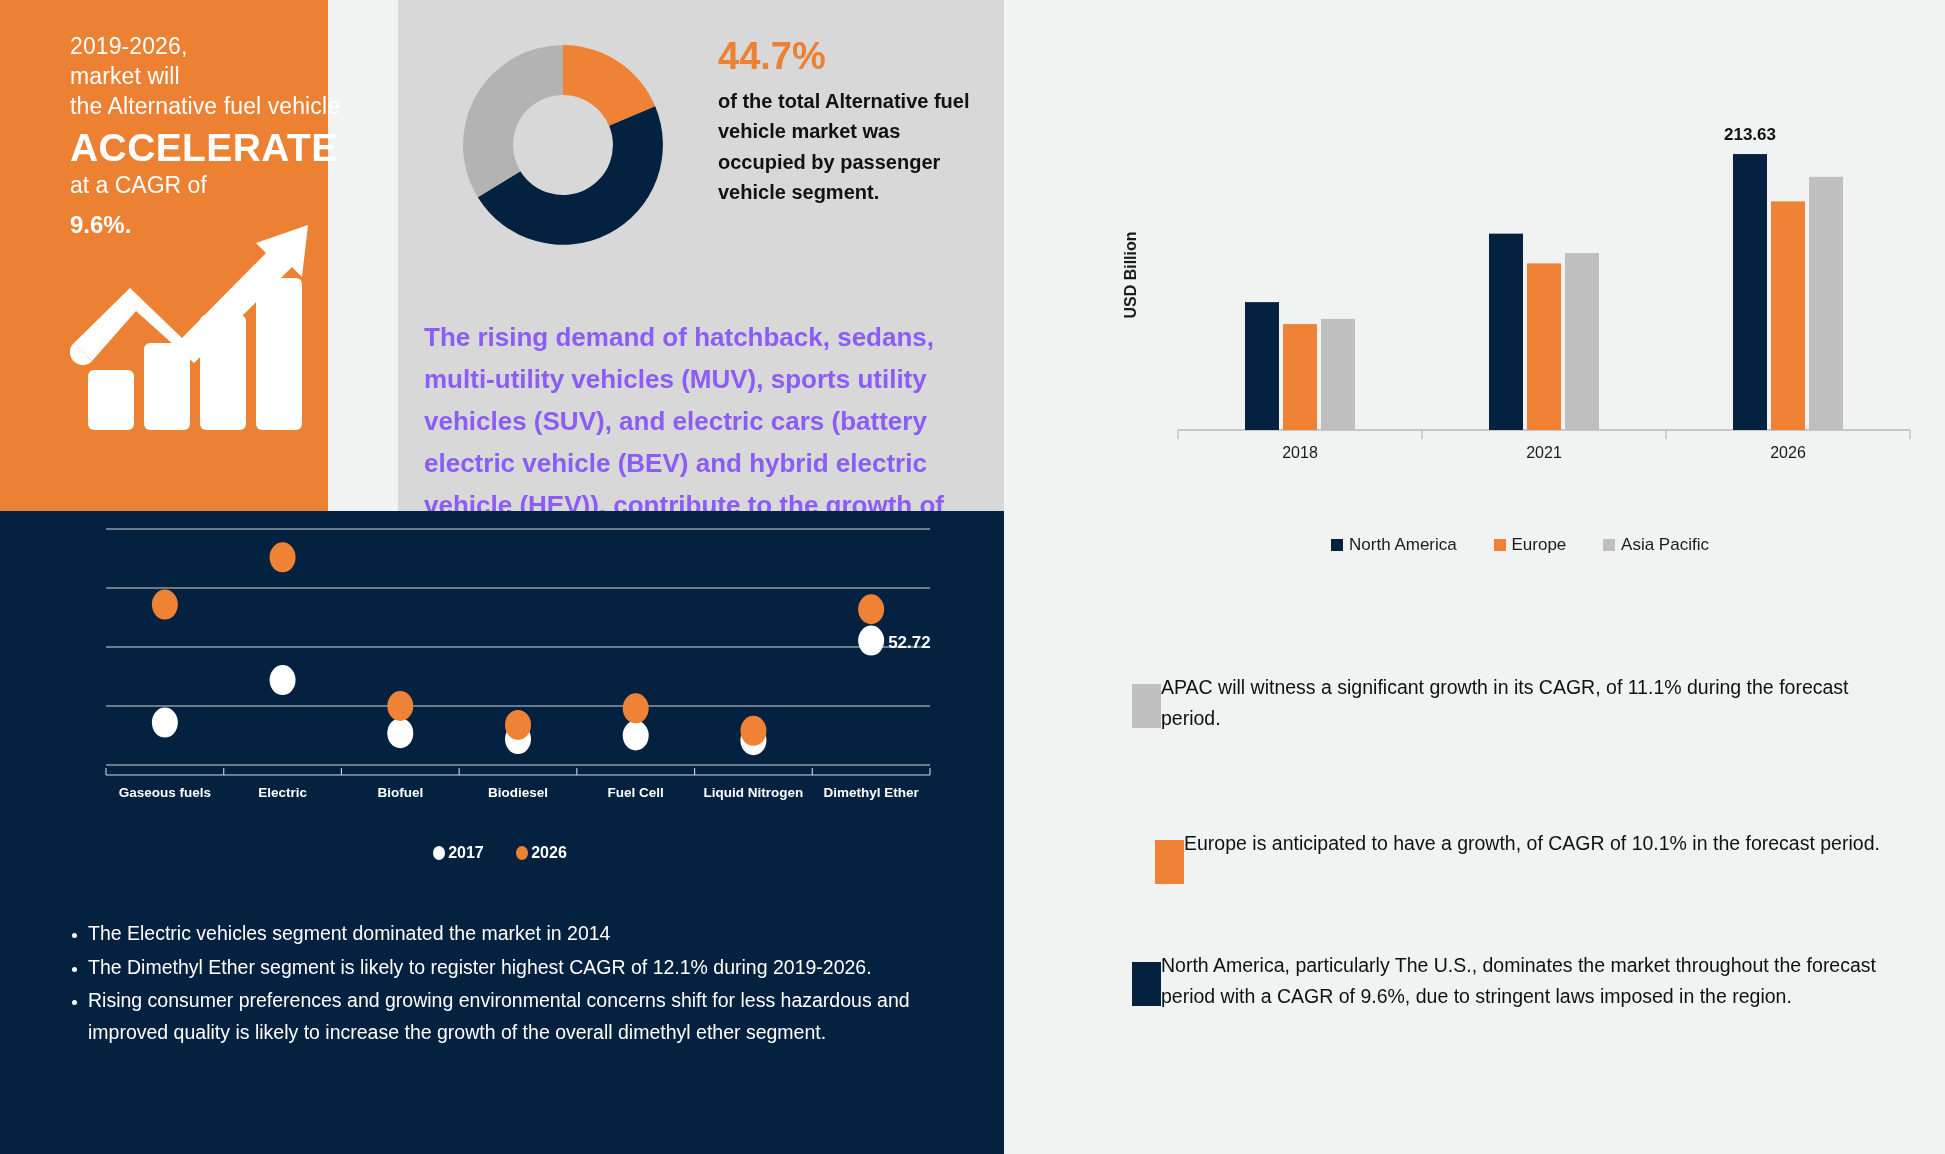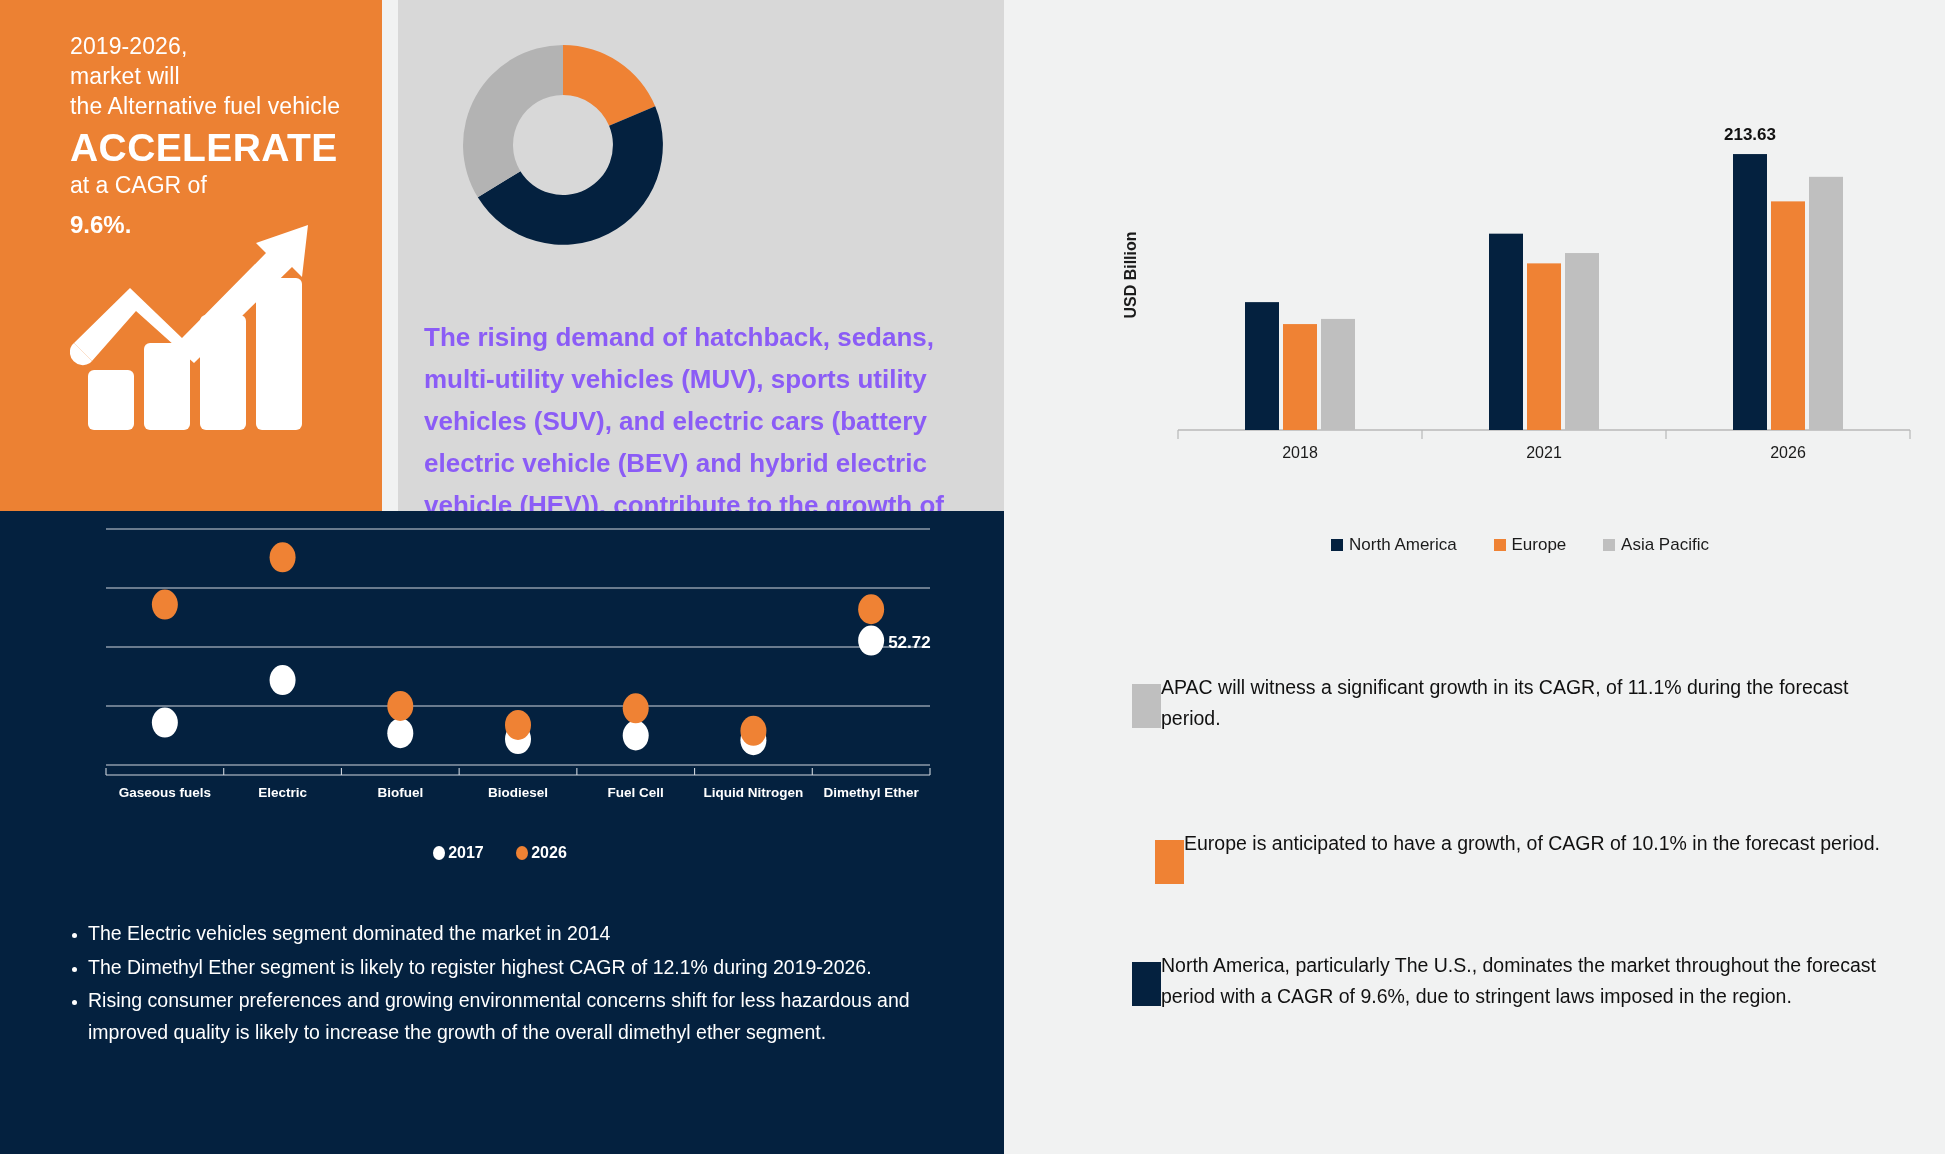--- a/index.html
+++ b/index.html
@@ -5,21 +5,21 @@
   * { box-sizing: border-box; margin: 0; padding: 0; }
   html, body {
     width: 1945px; height: 1154px;
     font-family: "Liberation Sans", sans-serif;
     background: #f1f2f2; overflow: hidden;
   }
   #root { position: relative; width: 1945px; height: 1154px; }
 
   
   .panel-orange {
-    position: absolute; left: 0; top: 0; width: 382px; height: 511px;
+    position: absolute; left: 0; top: 0; width: 328px; height: 511px;
     background: #ec8133;
   }
   .panel-gray {
     position: absolute; left: 398px; top: 0; width: 606px; height: 511px;
     background: #d8d8d8;
   }
   .panel-navy {
     position: absolute; left: 0; top: 511px; width: 1004px; height: 643px;
     background: #04213f;
   }
@@ -128,20 +128,24 @@
 
         <path fill="#ef8234" d="M 0 -100 A 100 100 0 0 1 92.2 -38.7 L 46.1 -19.3 A 50 50 0 0 0 0 -50 Z"></path>
 
         <path fill="#04213f" d="M 92.2 -38.7 A 100 100 0 0 1 -85.2 52.3 L -42.6 26.2 A 50 50 0 0 0 46.1 -19.3 Z"></path>
 
         <path fill="#b3b3b3" d="M -85.2 52.3 A 100 100 0 0 1 0 -100 L 0 -50 A 50 50 0 0 0 -42.6 26.2 Z"></path>
       </g>
     </svg>
   </div>
 
+  <div class="stat-block">
+    <div class="stat-pct">44.7%</div>
+    <div class="stat-desc">of the total Alternative fuel vehicle market was occupied by passenger vehicle segment.</div>
+  </div>
 
   <div class="gray-para">The rising demand of hatchback, sedans, multi-utility vehicles (MUV), sports utility vehicles (SUV), and electric cars (battery electric vehicle (BEV) and hybrid electric vehicle (HEV)), contribute to the growth of the market for passenger vehicles.</div>
 
   <div class="panel-navy"></div>
 
   <div class="dotplot">
     <svg id="dotplot-svg" viewBox="0 0 880 290" width="880" height="290">
         <line x1="46" y1="14" x2="870" y2="14" stroke="#cfd6de" stroke-width="1.1"></line>
         <line x1="46" y1="73" x2="870" y2="73" stroke="#cfd6de" stroke-width="1.1"></line>
         <line x1="46" y1="132" x2="870" y2="132" stroke="#cfd6de" stroke-width="1.1"></line>

